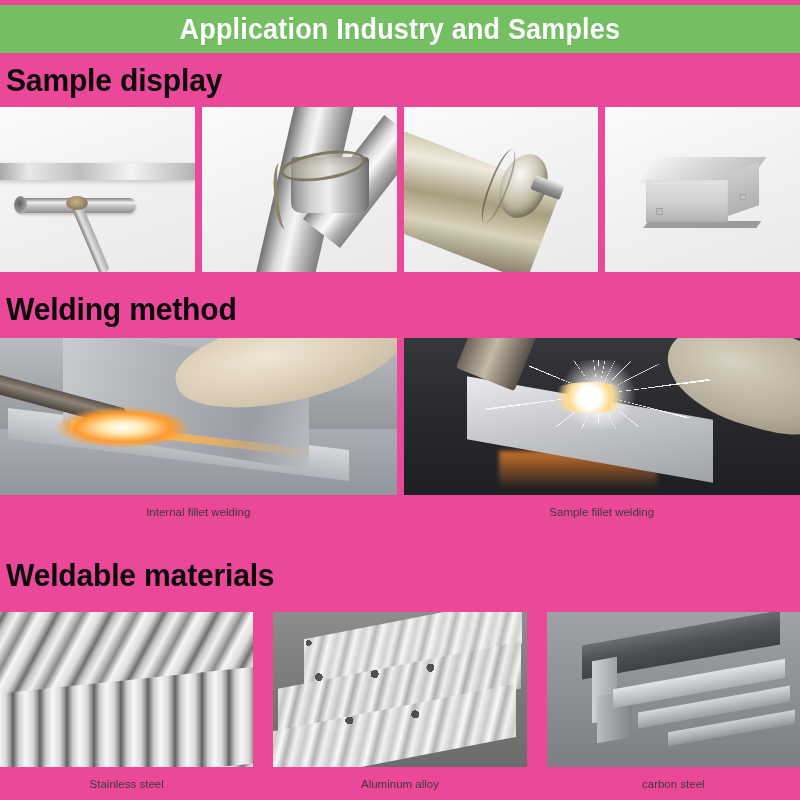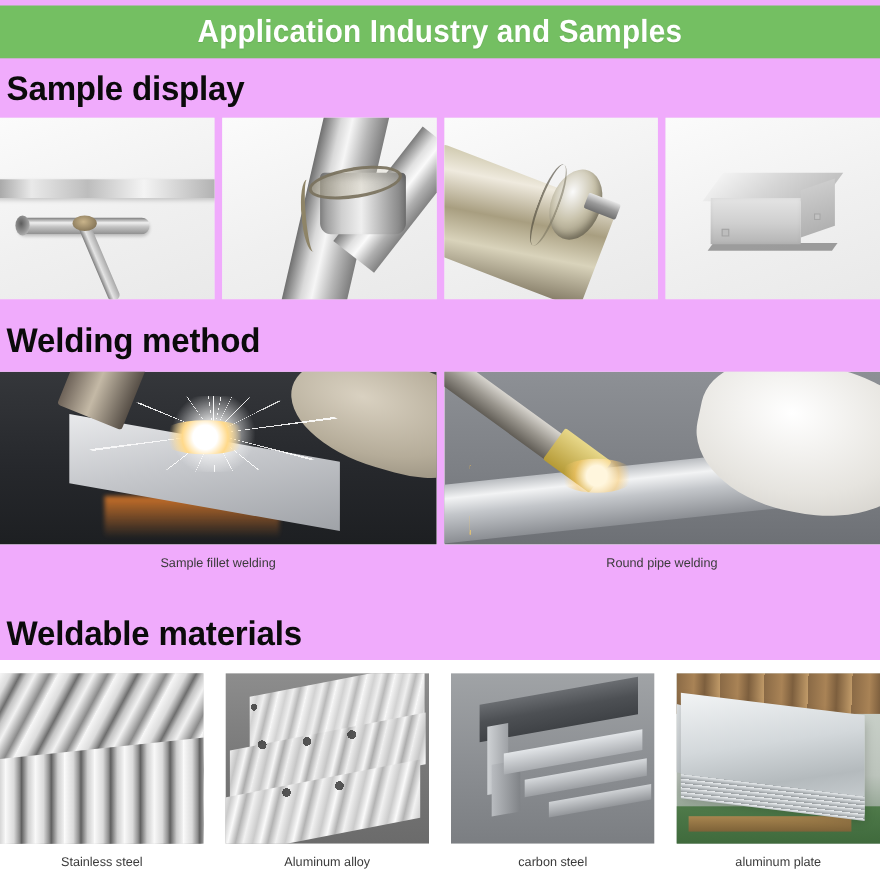--- a/index.html
+++ b/index.html
@@ -2,21 +2,21 @@
 <html><head>
 <meta charset="utf-8">
 <style>
   * { box-sizing: border-box; margin: 0; padding: 0; }
   html, body {
     width: 800px; height: 800px;
     background: #ffffff;
     font-family: "Liberation Sans", sans-serif;
     overflow: hidden;
   }
-  .page { width: 800px; height: 600px; position: relative; background:#f0abfc; }
+  .page { width: 800px; height: 800px; position: relative; background:#ec4899; }
 
   
   .banner {
     position: absolute; left: 0; top: 5px; width: 800px; height: 48px;
     background: #74bf62;
     display: flex; align-items: center; justify-content: center;
   }
   .banner-title {
     color: #ffffff;
     font-family: "Liberation Sans Narrow", "Liberation Sans", sans-serif;
@@ -524,42 +524,43 @@
         <i class="p4-m2"></i>
       </div>
     </div>
   </div>
 
   <div class="heading" id="h-method">Welding method</div>
 
   <div class="row" id="row-method">
     <div class="cell">
       <div class="photo">
+        <i class="w1-bg"></i>
+        <i class="w1-base"></i>
+        <i class="w1-hplate"></i>
+        <i class="w1-vplate"></i>
+        <i class="w1-glove"></i>
+        <i class="w1-torch"></i>
+        <i class="w1-seam"></i>
+        <i class="w1-flash"></i>
+      </div>
+      <div class="caption">Internal fillet welding</div>
+    </div>
+    <div class="cell">
+      <div class="photo">
         <i class="w2-bg"></i>
         <i class="w2-refl"></i>
         <i class="w2-plate"></i>
         <i class="w2-glove2"></i>
         <i class="w2-torch2"></i>
         <i class="w2-spark"></i>
         <i class="w2-glow"></i>
       </div>
       <div class="caption">Sample fillet welding</div>
     </div>
-    <div class="cell">
-      <div class="photo">
-        <i class="w4-bg"></i>
-        <i class="w4-pipe"></i>
-        <i class="w4-glove4"></i>
-        <i class="w4-torch4"></i>
-        <i class="w4-brass4"></i>
-        <i class="w4-spatter"></i>
-        <i class="w4-glow4"></i>
-      </div>
-      <div class="caption">Round pipe welding</div>
-    </div>
   </div>
 
   <div class="heading" id="h-materials">Weldable materials</div>
 
   <div class="row" id="row-materials">
     <div class="cell">
       <div class="photo">
         <i class="m1-bg"></i>
         <i class="m1-bars"></i>
         <i class="m1-stack"></i>
@@ -581,27 +582,15 @@
         <i class="m3-bg"></i>
         <i class="m3-ibeam"></i>
         <i class="m3-ibeam-web"></i>
         <i class="m3-angle"></i>
         <i class="m3-bar2"></i>
         <i class="m3-bar3"></i>
         <i class="m3-bar4"></i>
       </div>
       <div class="caption">carbon steel</div>
     </div>
-    <div class="cell">
-      <div class="photo">
-        <i class="m4-bg"></i>
-        <i class="m4-rack"></i>
-        <i class="m4-floor"></i>
-        <i class="m4-pallet"></i>
-        <i class="m4-sheet2"></i>
-        <i class="m4-sheet"></i>
-        <i class="m4-edge"></i>
-      </div>
-      <div class="caption">aluminum plate</div>
-    </div>
   </div>
 
 </div>
 
 </body></html>

